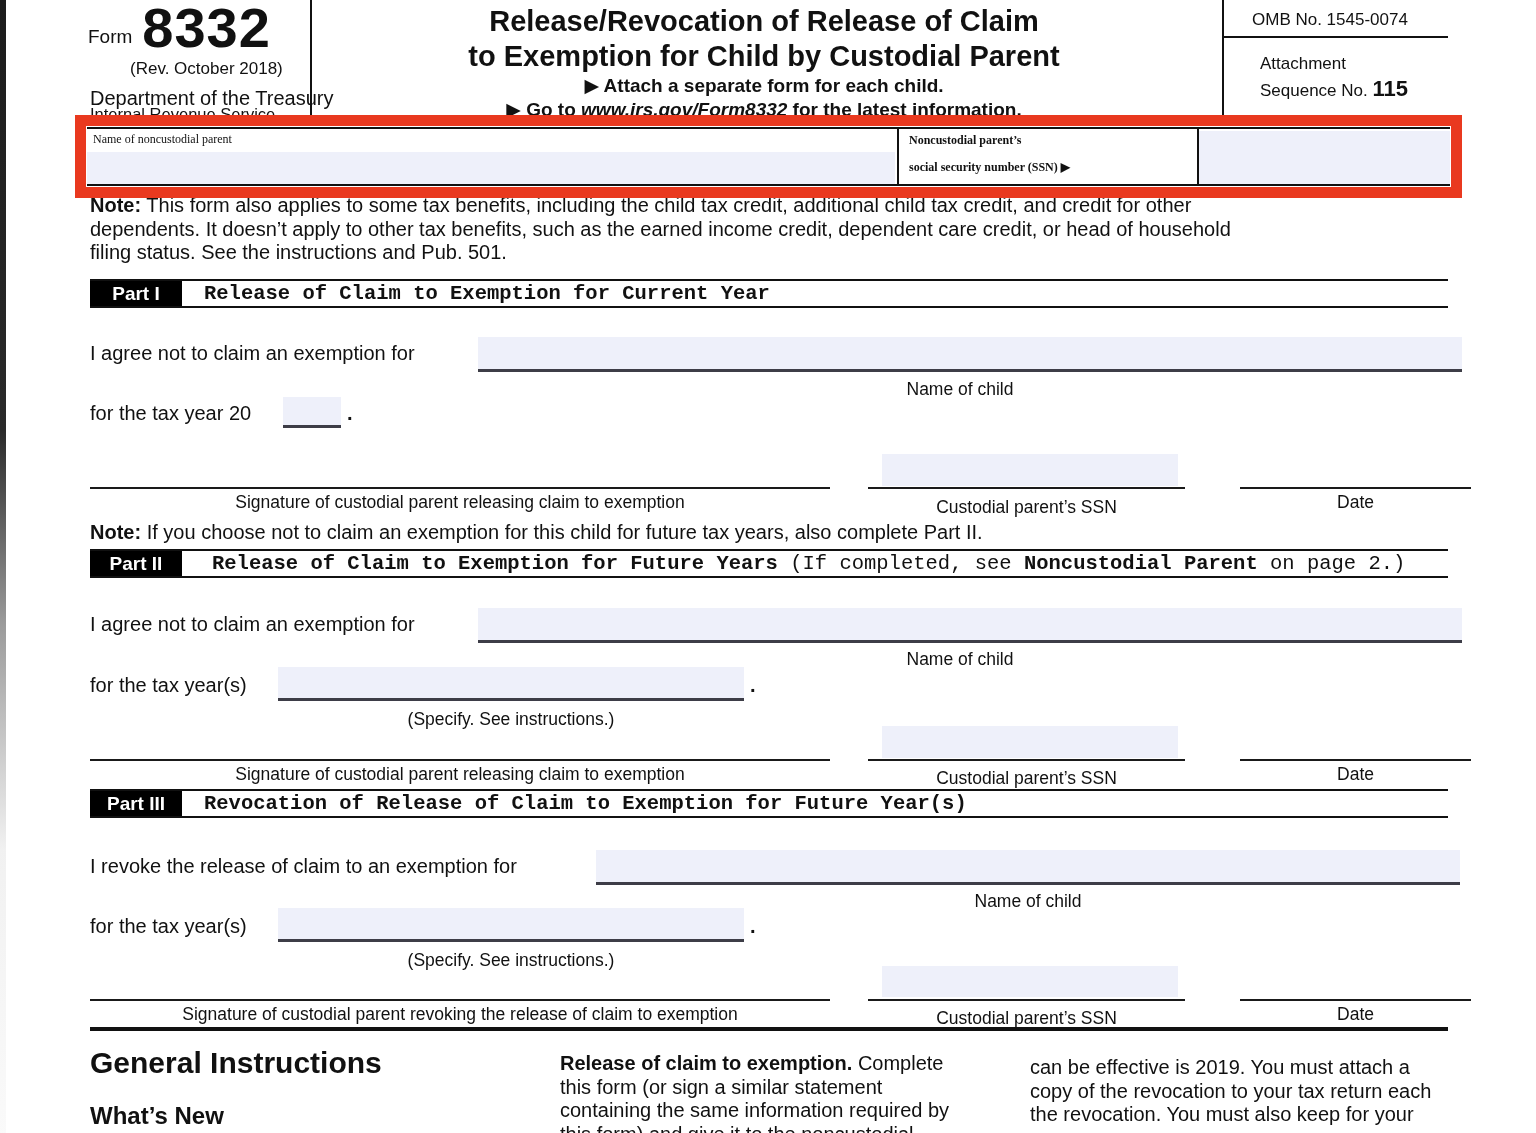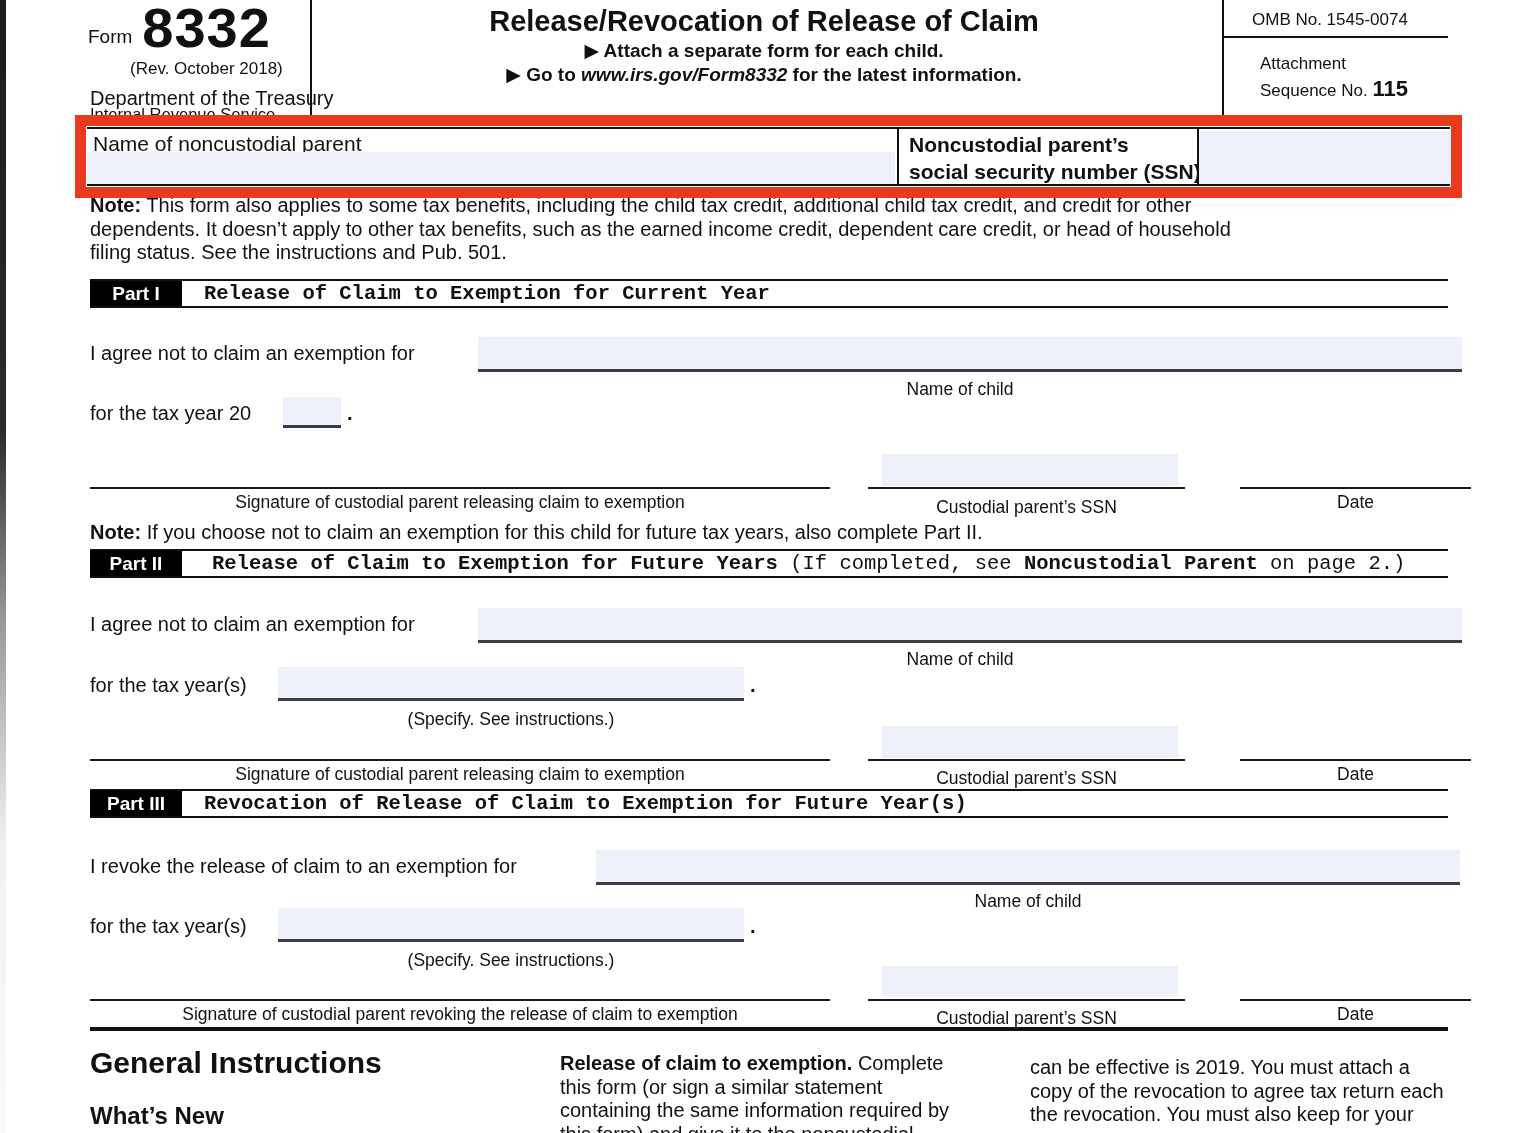--- a/index.html
+++ b/index.html
@@ -25,21 +25,21 @@
   .att2{left:1260px;top:76px;font-size:17px;}
   .att-num{font-size:22px;font-weight:bold;}
   
   .redbox{left:75px;top:115px;width:1387px;height:83px;box-sizing:border-box;
           border:11px solid #e9391f;background:#fff;z-index:5;}
   .redbox-inner{position:absolute;left:1px;top:1px;right:1px;bottom:1px;
                 border-top:2px solid #111;border-bottom:2px solid #111;}
   .cell-div{position:absolute;top:0;bottom:0;width:2px;background:#111;}
   .field{background:#eef0fa;}
   .u-line{border-bottom:3px solid #3d3d47;}
-  .lbl17{font-size:21px;}
+  .lbl17{font-size:12px;font-family:Liberation Serif, serif;}
   .body20{font-size:20px;}
   
   .part-bar{left:90px;width:1358px;height:29px;border-top:2px solid #111;border-bottom:2px solid #111;
             display:flex;align-items:center;box-sizing:border-box;}
   .part-tag{background:#000;color:#fff;font-weight:bold;font-size:19px;height:100%;
             display:flex;align-items:center;justify-content:center;padding:0 14px;min-width:64px;}
   .part-title{font-weight:bold;font-size:20.5px;margin-left:22px;white-space:nowrap;font-family:Liberation Mono, monospace;}
   .part-title .reg{font-weight:normal;}
   .sig-line{height:2px;background:#1a1a1a;}
   .sig-lbl{font-size:17.5px;text-align:center;}
@@ -60,20 +60,21 @@
 </div>
 <div class="abs small-head" style="left:90px;top:59px;margin-left:40px;">(Rev. October 2018)</div>
 <div class="abs" style="left:90px;top:87px;font-size:20px;">Department of the Treasury</div>
 <div class="abs" style="left:90px;top:105px;font-size:16.5px;">Internal Revenue Service</div>
 
 <div class="abs vline" style="left:310px;top:0;height:117px;"></div>
 <div class="abs vline" style="left:1222px;top:0;height:117px;"></div>
 
 <div class="abs title-wrap">
   <div class="title-line">Release/Revocation of Release of Claim</div>
+  <div class="title-line">to Exemption for Child by Custodial Parent</div>
   <div class="arrow-line">▶ Attach a separate form for each child.</div>
   <div class="arrow-line" style="margin-top:1px;"><span>▶ Go to </span><span class="url">www.irs.gov/Form8332</span><span> for the latest information.</span></div>
 </div>
 
 <div class="abs omb">OMB No. 1545-0074</div>
 <div class="abs hline" style="left:1222px;top:36px;width:226px;"></div>
 <div class="abs att1">Attachment</div>
 <div class="abs att2">
   <span>Sequence No.</span>
   <span class="att-num">115</span>
@@ -174,15 +175,15 @@
 
 <div class="abs" style="left:560px;top:1052px;width:430px;">
   <div class="col-line"><span class="b">Release of claim to exemption.</span><span> Complete</span></div>
   <div class="col-line">this form (or sign a similar statement</div>
   <div class="col-line">containing the same information required by</div>
   <div class="col-line">this form) and give it to the noncustodial</div>
 </div>
 
 <div class="abs" style="left:1030px;top:1056px;width:440px;">
   <div class="col-line">can be effective is 2019. You must attach a</div>
-  <div class="col-line">copy of the revocation to agree tax return each</div>
+  <div class="col-line">copy of the revocation to your tax return each</div>
   <div class="col-line">the revocation. You must also keep for your</div>
 </div>
 
 </body></html>

